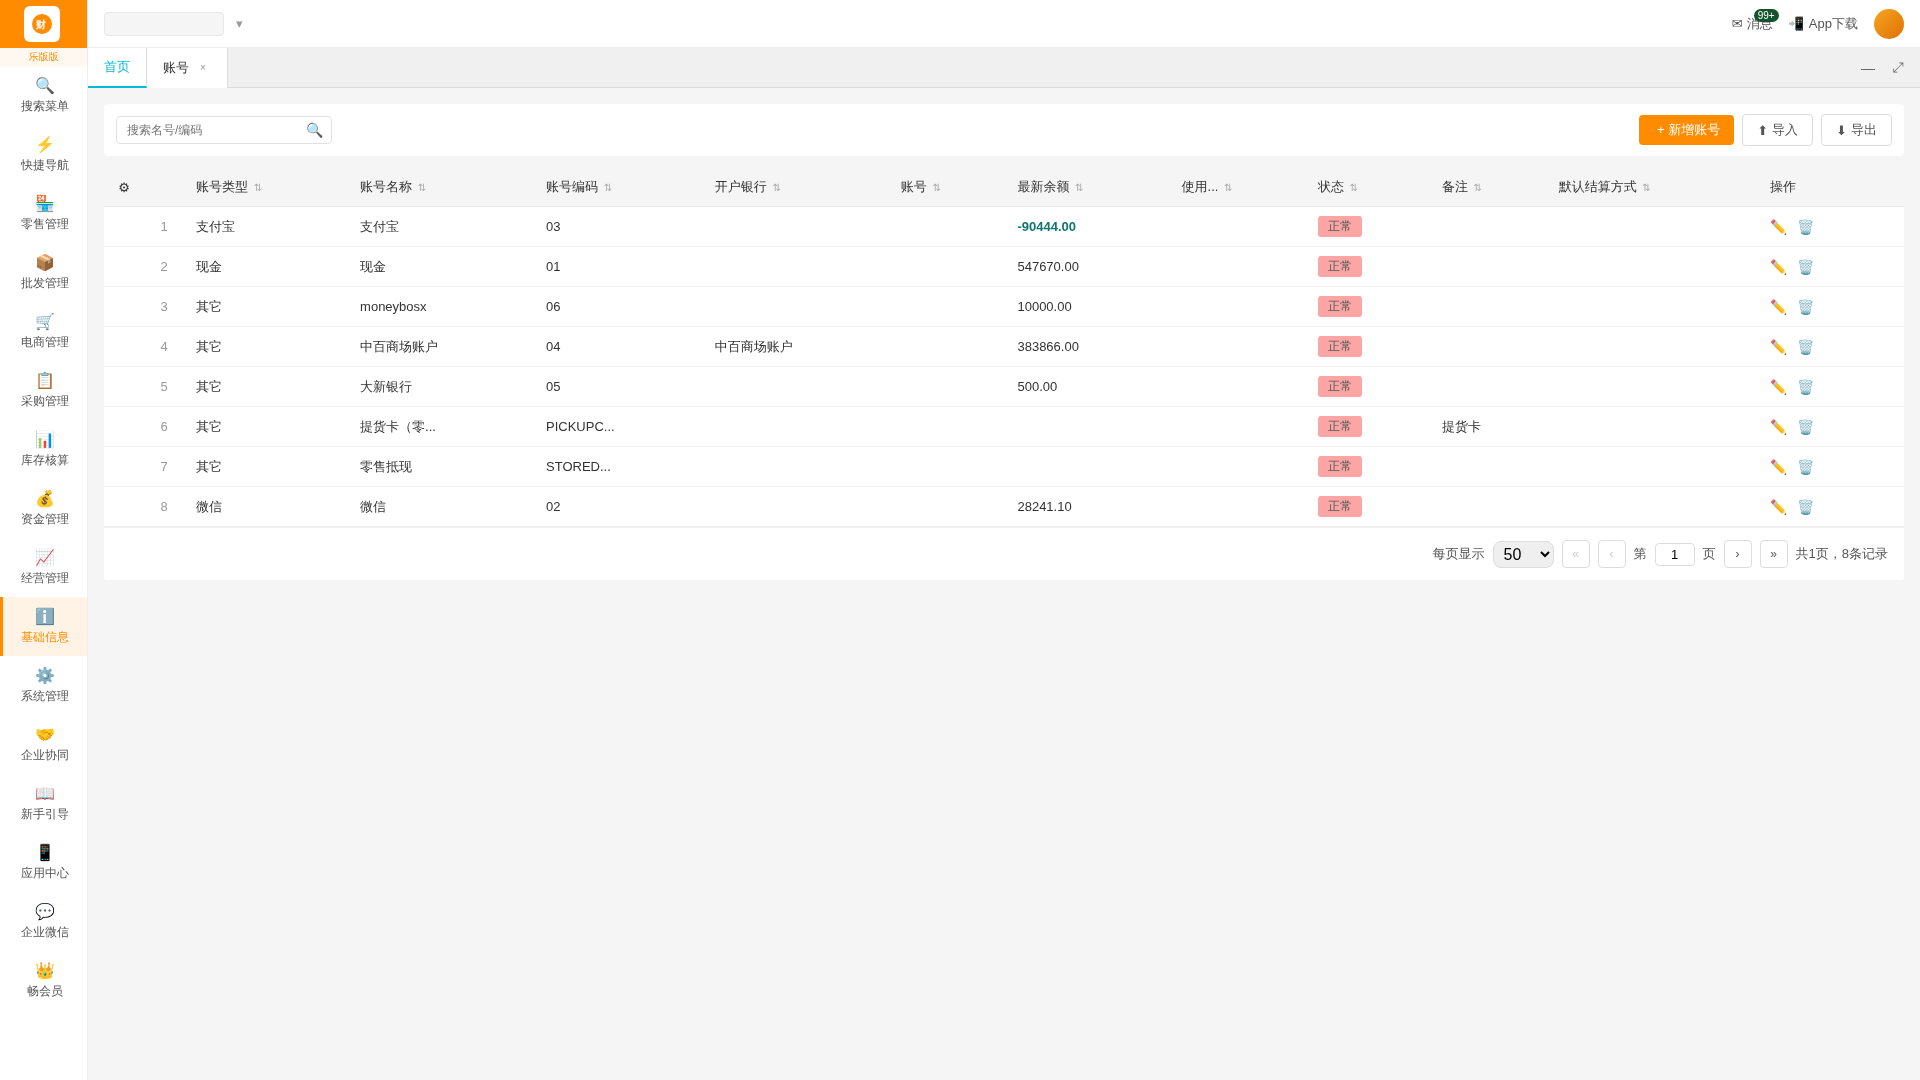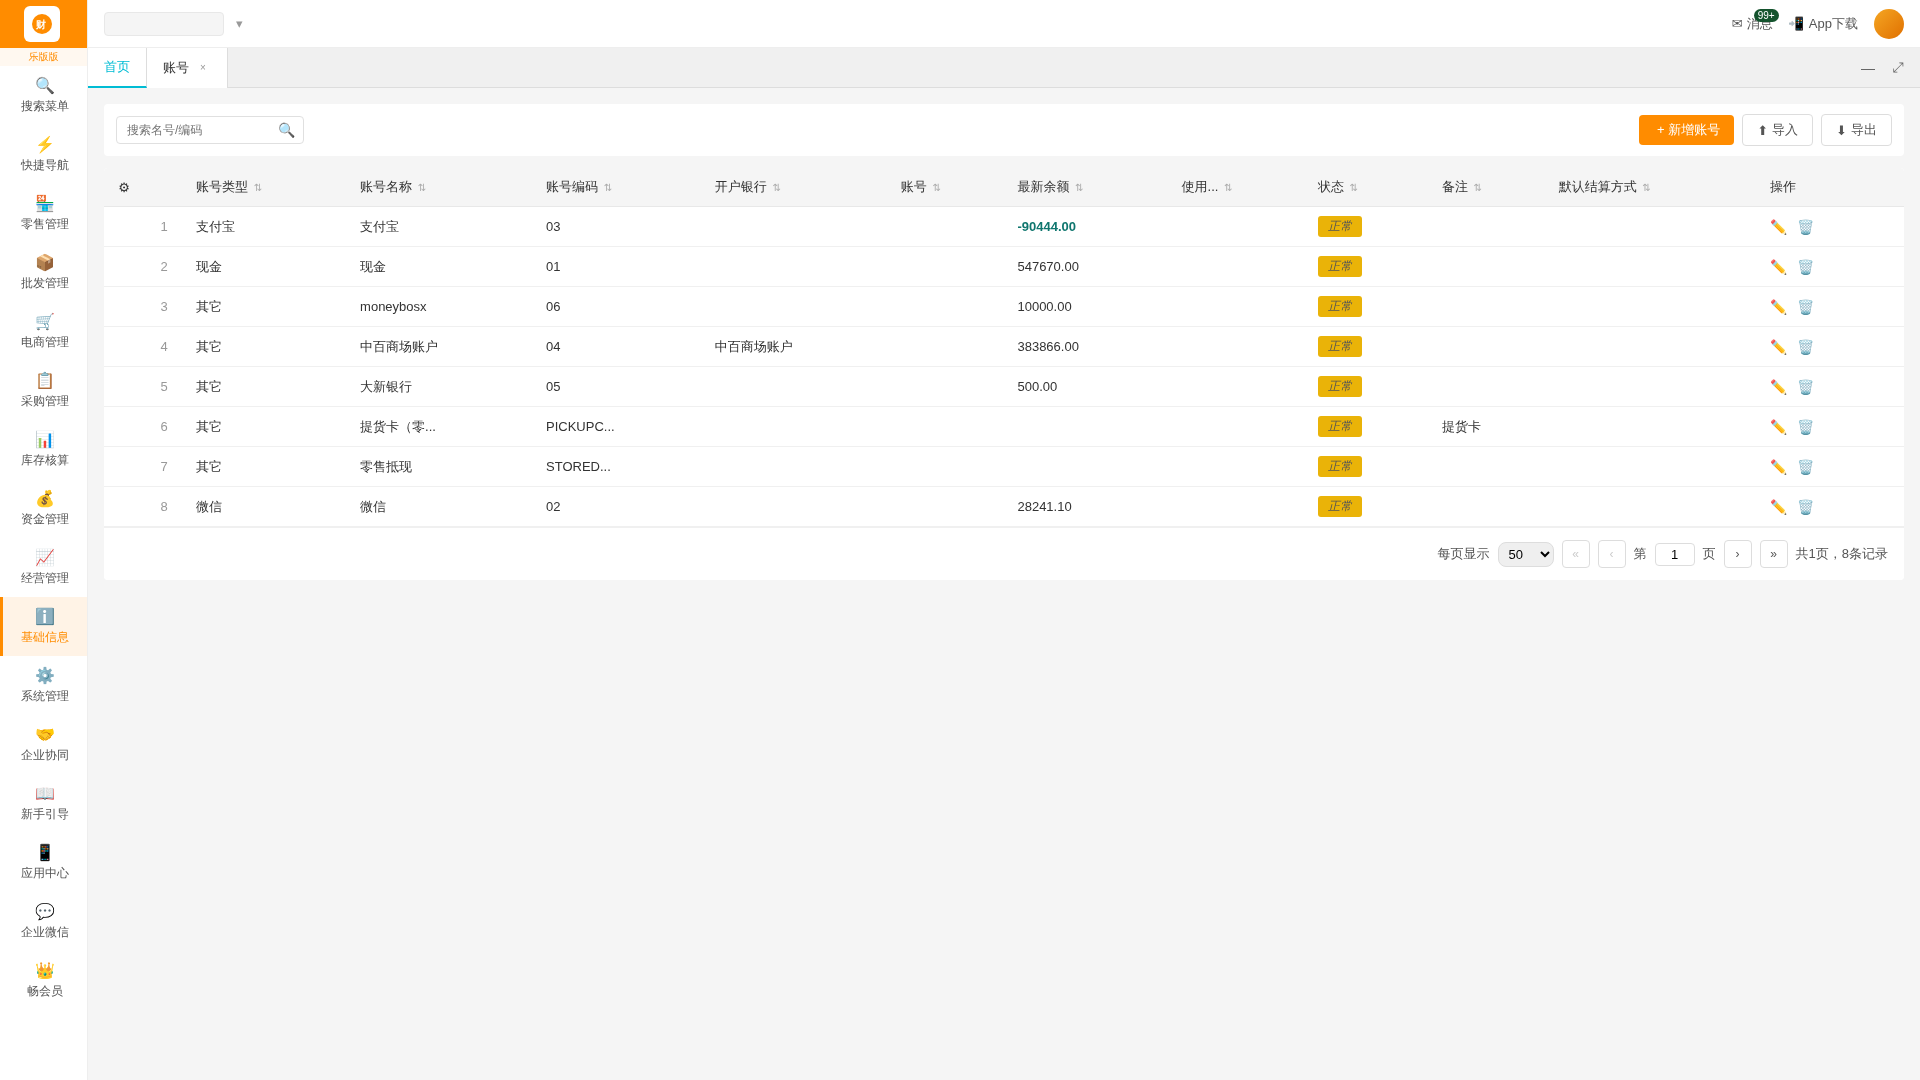--- a/index.html
+++ b/index.html
@@ -163,21 +163,21 @@
     .search-input-wrap {
       position: relative;
       display: flex;
       align-items: center;
     }
     .search-input {
       border: 1px solid #e0e0e0;
       border-radius: 4px;
       padding: 6px 30px 6px 10px;
       font-size: 12px;
-      width: 188px;
+      width: 216px;
       outline: none;
       color: #999;
     }
     .search-icon-btn {
       position: absolute;
       right: 8px;
       color: #999;
       cursor: pointer;
       font-size: 14px;
     }
@@ -240,21 +240,21 @@
       white-space: nowrap;
     }
     .status-badge {
       display: inline-block;
       padding: 2px 10px;
       border-radius: 3px;
       font-size: 12px;
       background: #f0f0f0;
       color: #555;
     }
-    .status-normal { background: #eab308; color: #555; font-style: italic; }
+    .status-normal { background: #fca5a5; color: #555; }
     .action-icons { display: flex; gap: 10px; align-items: center; }
     .action-icon { cursor: pointer; color: #aaa; font-size: 14px; }
     .row-num { color: #999; text-align: center; }
     .gear-col { width: 40px; text-align: center; }
 
     
     .pagination {
       display: flex;
       align-items: center;
       justify-content: flex-end;
@@ -262,21 +262,21 @@
       background: #fff;
       border-top: 1px solid #f0f0f0;
       font-size: 13px;
       color: #555;
       gap: 8px;
     }
     .page-size-select {
       border: 1px solid #ddd;
       border-radius: 8px;
       padding: 3px 6px;
-      font-size: 13px;
+      font-size: 16px;
       cursor: pointer;
     }
     .page-btn {
       width: 28px;
       height: 28px;
       display: flex;
       align-items: center;
       justify-content: center;
       border: 1px solid #ddd;
       border-radius: 4px;

